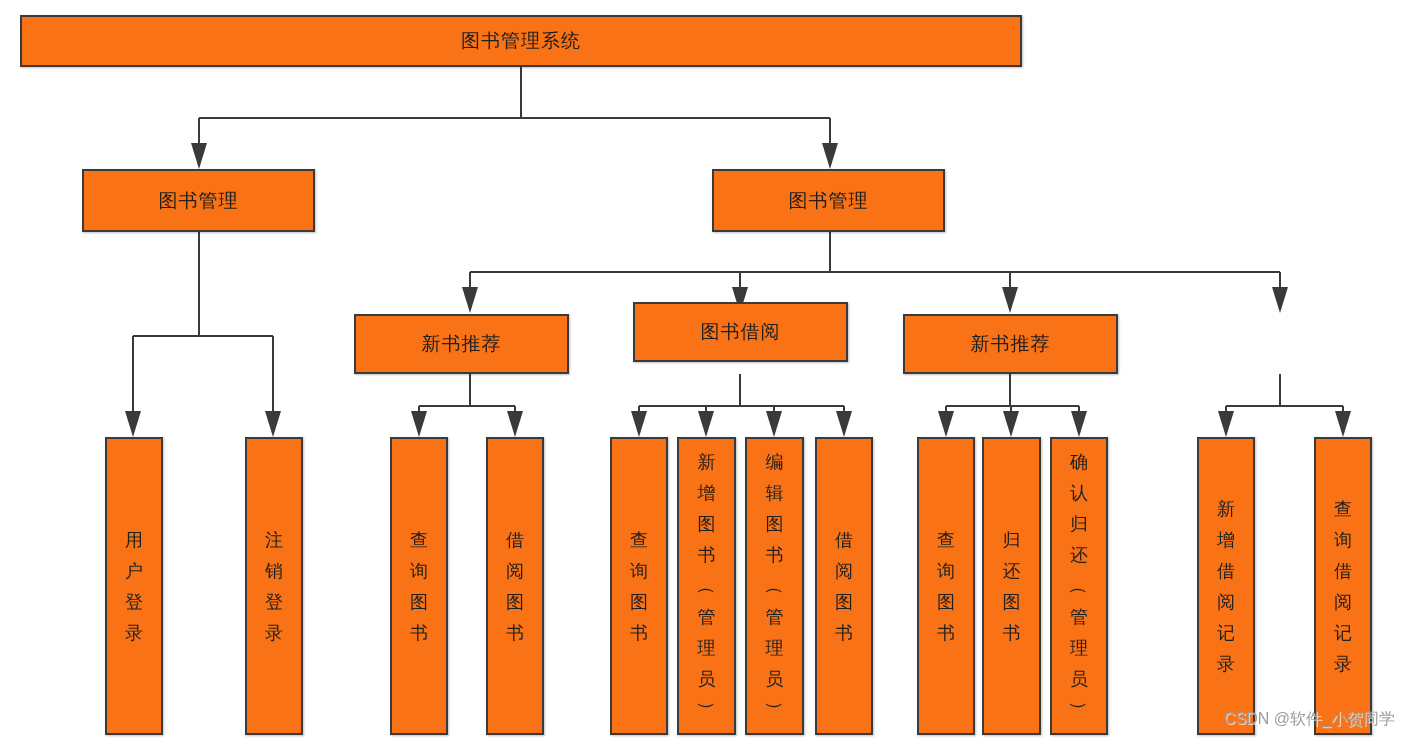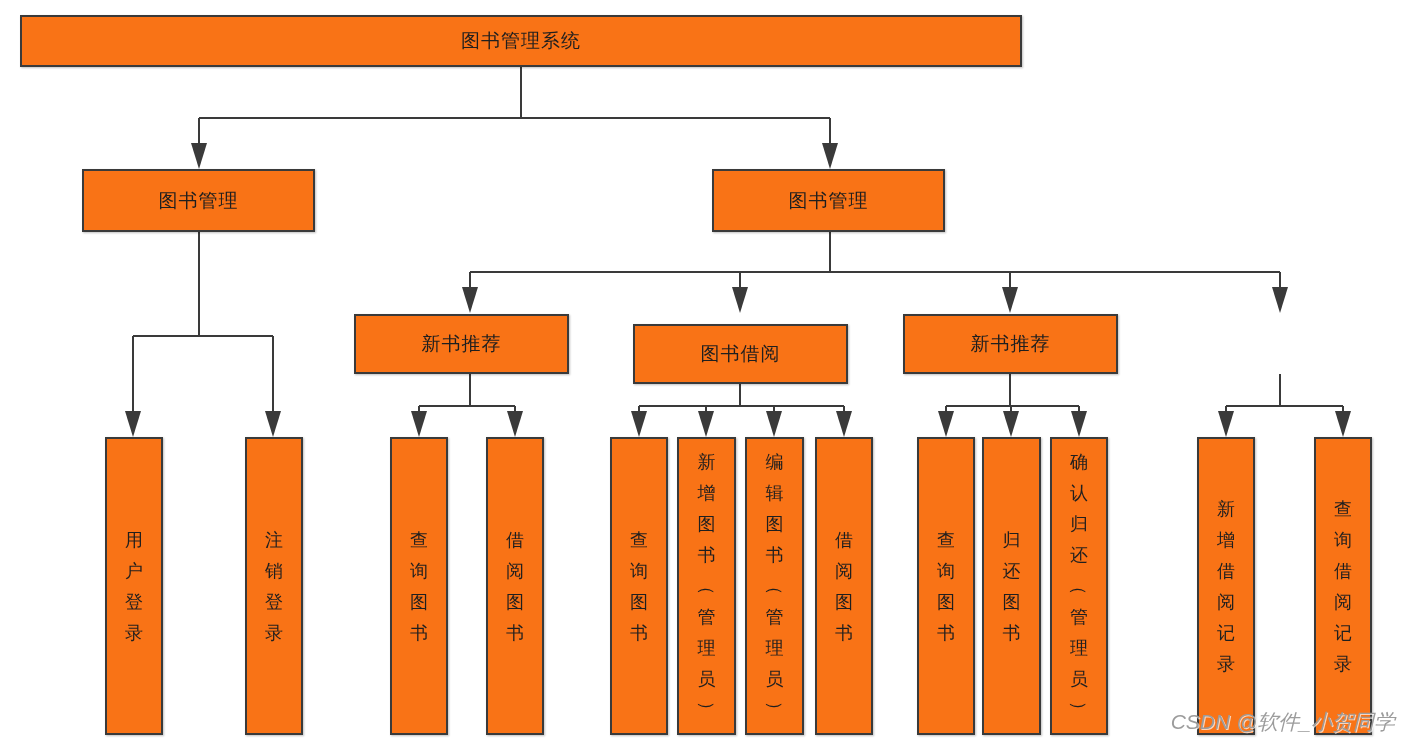--- a/index.html
+++ b/index.html
@@ -40,27 +40,26 @@
     align-items:center;justify-content:center;
     gap:13px;
     font-size:18px;line-height:1;
     color:var(--text);
     padding:4px 0;
   }
   .vbox span{display:block;height:18px;}
   .vbox span.rot{transform:rotate(90deg);}
   .watermark{
     position:absolute;
-    right:10px;bottom:11px;
-    font-size:21px;
+    right:10px;bottom:17px;
+    font-size:16px;
     color:var(--watermark);
     text-shadow:1px 1px 0 rgba(255,255,255,.7);
     z-index:5;
     white-space:nowrap;
-    font-style:italic;
   }
 </style>
 </head>
 <body>
 
 <div class="canvas">
 
   <svg class="connectors" width="1405" height="747" viewBox="0 0 1405 747">
 
     <path d="M521 67 V118 M199 118 H830 M199 118 V145 M830 118 V145"></path>
@@ -110,21 +109,21 @@
       <polygon points="1335,411 1351,411 1343,437"></polygon>
     </g>
   </svg>
 
   <div class="node hbox" style="left:20px;top:15px;width:1002px;height:52px;">图书管理系统</div>
 
   <div class="node hbox" style="left:82px;top:169px;width:233px;height:63px;">图书管理</div>
   <div class="node hbox" style="left:712px;top:169px;width:233px;height:63px;">图书管理</div>
 
   <div class="node hbox" style="left:354px;top:314px;width:215px;height:60px;">新书推荐</div>
-  <div class="node hbox" style="left:633px;top:324px;width:215px;height:60px;">图书借阅</div>
+  <div class="node hbox" style="left:633px;top:302px;width:215px;height:60px;">图书借阅</div>
   <div class="node hbox" style="left:903px;top:314px;width:215px;height:60px;">新书推荐</div>
 
   <div class="node vbox" style="left:105px;top:437px;width:58px;height:298px;">
       <span>用</span>
       <span>户</span>
       <span>登</span>
       <span>录</span>
     </div>
   <div class="node vbox" style="left:245px;top:437px;width:58px;height:298px;">
       <span>注</span>

